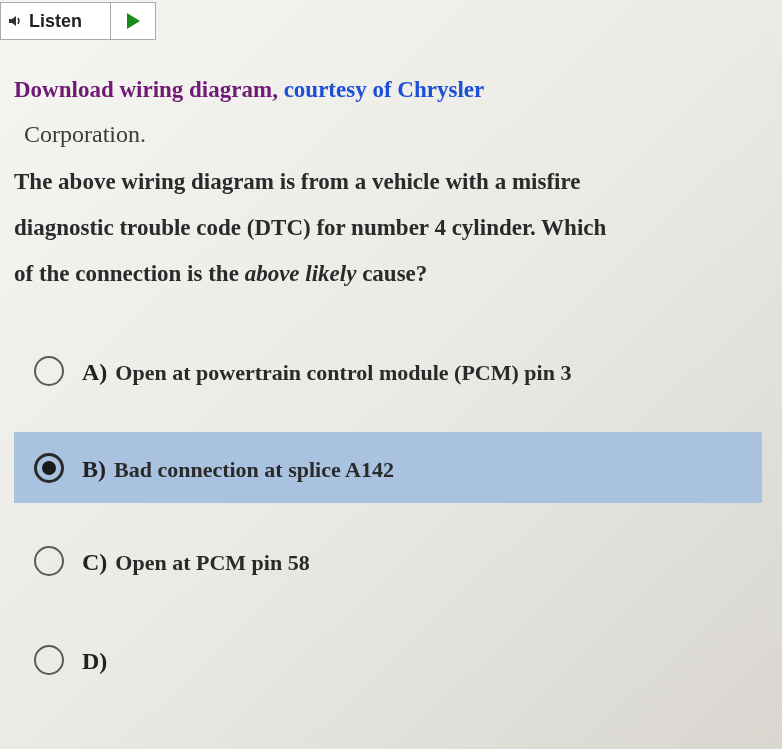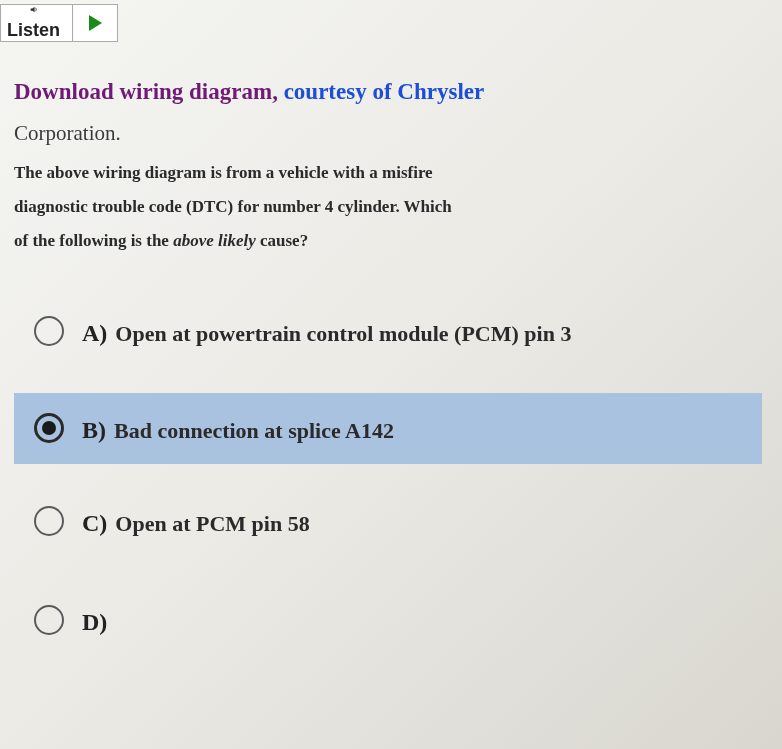--- a/index.html
+++ b/index.html
@@ -21,24 +21,23 @@
       align-items: stretch;
       border: 1px solid #aaa;
       background: #fff;
       margin-left: 0;
       margin-top: 2px;
       height: 38px;
     }
     .listen-label-wrap {
       display: flex;
       align-items: center;
-      padding: 0 12px 0 6px;
+      padding: 0 28px 0 6px;
       border-right: 1px solid #aaa;
       gap: 6px;
-      flex-direction: column;
     }
     .listen-icon-svg {
       width: 16px;
       height: 16px;
     }
     .listen-label {
       font-family: Arial, sans-serif;
       font-size: 18px;
       font-weight: bold;
       color: #222;
@@ -65,26 +64,27 @@
       font-size: 23px;
       font-weight: bold;
     }
     .intro-text {
       font-size: 23px;
       color: #1d4ed8;
       font-weight: bold;
       line-height: 1.9;
     }
     .intro-line2 {
-      font-size: 21px;
+      font-size: 24px;
       color: #3a3a3a;
       line-height: 1.9;
+      margin-left: 10px;
     }
     .question-text {
-      font-size: 17px;
+      font-size: 23px;
       color: #2a2a2a;
       font-weight: bold;
       line-height: 2.0;
       margin-top: 2px;
     }
     .emph {
       font-style: italic;
     }
     .options {
       margin-top: 38px;
@@ -161,21 +161,21 @@
 <div class="content">
   <div>
     <span class="link-text">Download wiring diagram,</span><span class="intro-text"> courtesy of Chrysler</span>
     <div class="intro-line2">Corporation.</div>
   </div>
 
   <div class="question-text">
     <div>The above wiring diagram is from a vehicle with a misfire</div>
     <div>diagnostic trouble code (DTC) for number 4 cylinder. Which</div>
     <div>
-      <span>of the following is the </span><span class="emph">above likely</span><span> cause?</span>
+      <span>of the connection is the </span><span class="emph">above likely</span><span> cause?</span>
     </div>
   </div>
 
   <div class="options">
 
     <div class="option-row">
       <div class="radio"></div>
       <div class="option-text-wrap">
         <span class="option-letter">A)</span>
         <span class="option-text">Open at powertrain control module (PCM) pin 3</span>

